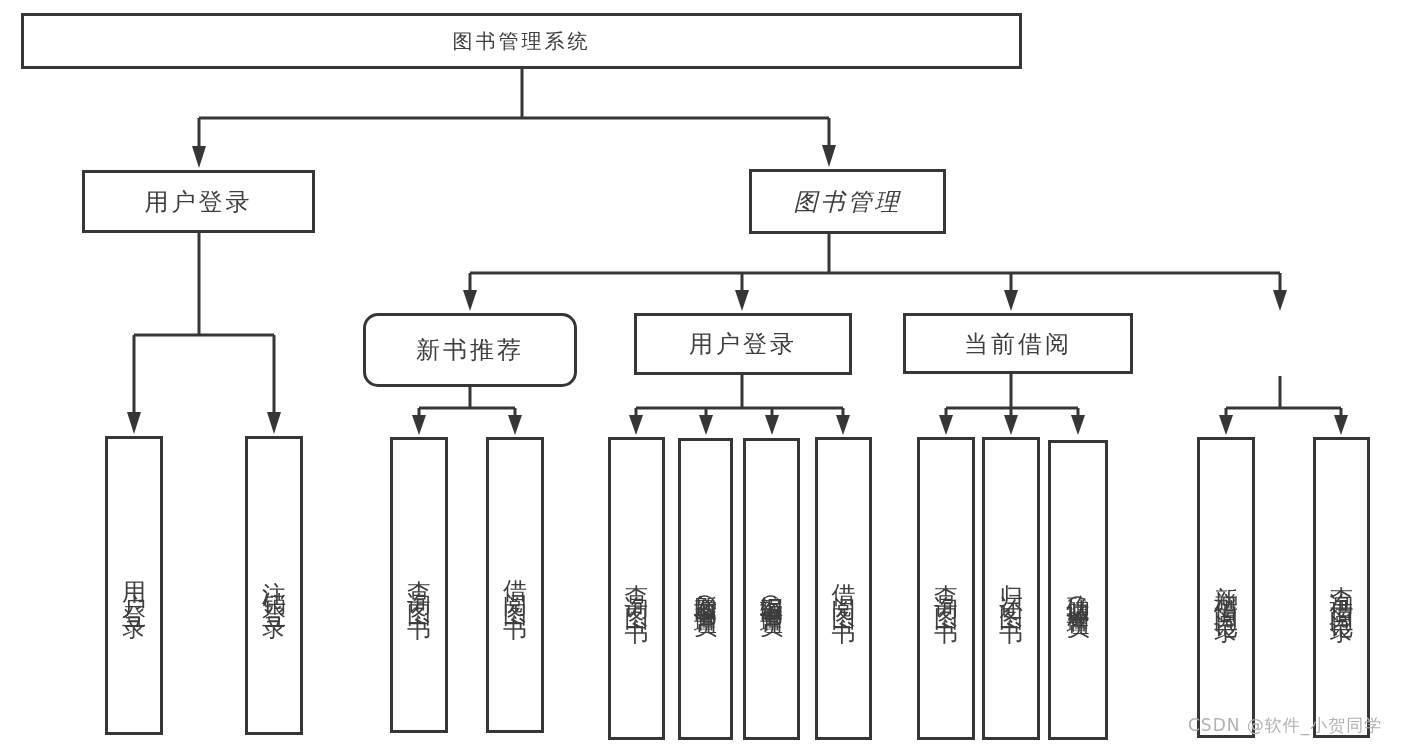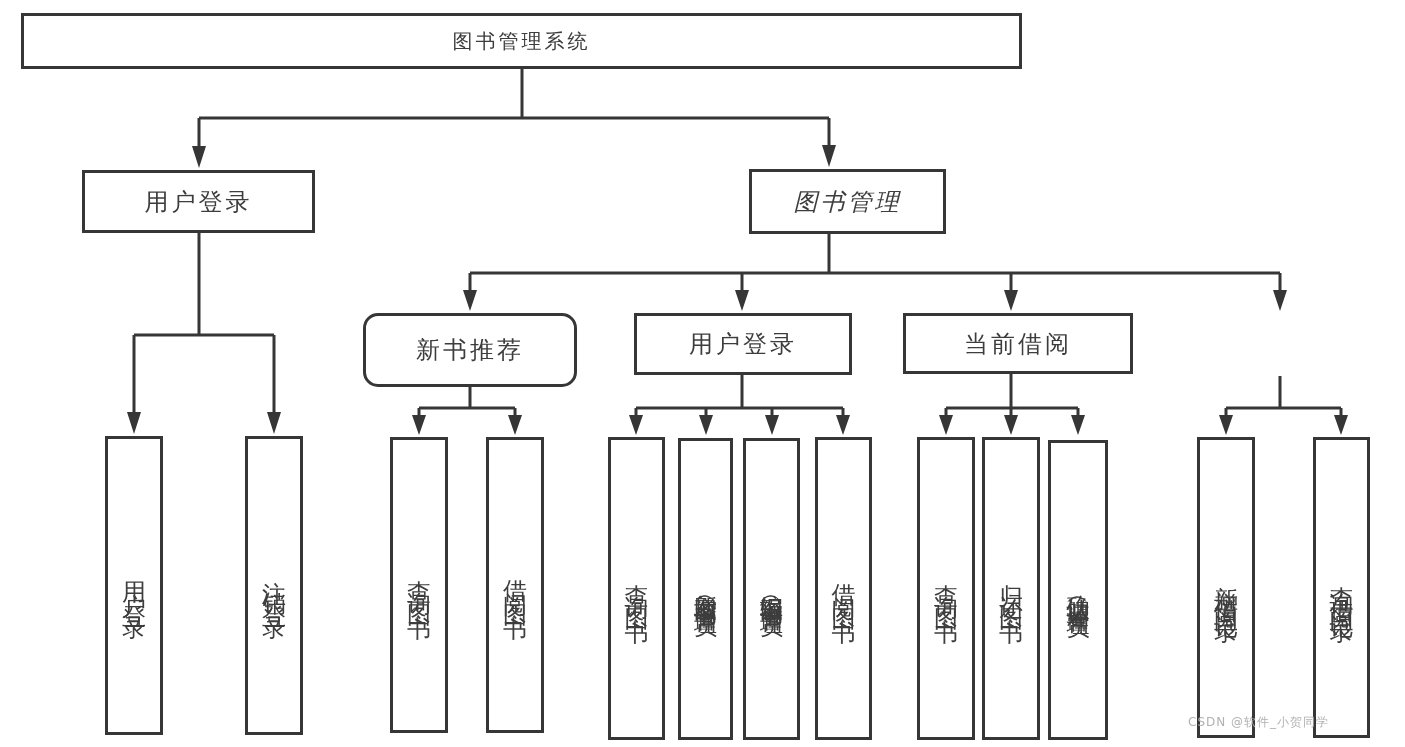--- a/index.html
+++ b/index.html
@@ -32,21 +32,21 @@
   #n-rec-borrow{left:486px; top:437px; width:58px;  height:296px;}
   #n-bor-query {left:608px; top:437px; width:57px;  height:303px;}
   #n-bor-add   {left:678px; top:438px; width:55px;  height:302px;}
   #n-bor-edit  {left:743px; top:438px; width:57px;  height:302px;}
   #n-bor-borrow{left:815px; top:437px; width:57px;  height:303px;}
   #n-cur-query {left:917px; top:437px; width:58px;  height:303px;}
   #n-cur-return{left:982px; top:437px; width:58px;  height:303px;}
   #n-cur-confirm{left:1048px;top:440px;width:60px;  height:300px;}
   #n-add-record{left:1197px;top:437px; width:58px;  height:301px;}
   #n-query-record{left:1313px;top:437px;width:57px; height:301px;}
-  .watermark{position:absolute;left:1188px;top:714px;font-size:12px;
+  .watermark{position:absolute;left:1188px;top:714px;font-size:17px;
        color:#b3b0b0;letter-spacing:1px;white-space:nowrap;}
 </style>
 </head>
 <body>
 
 <div class="stage">
 
   <svg class="connectors" width="1405" height="747" viewBox="0 0 1405 747" aria-hidden="true">
 
     <path d="M522 69 V118 M199 118 H829 M199 118 V150 M829 118 V149" stroke="#363636" stroke-width="3" fill="none"></path>

